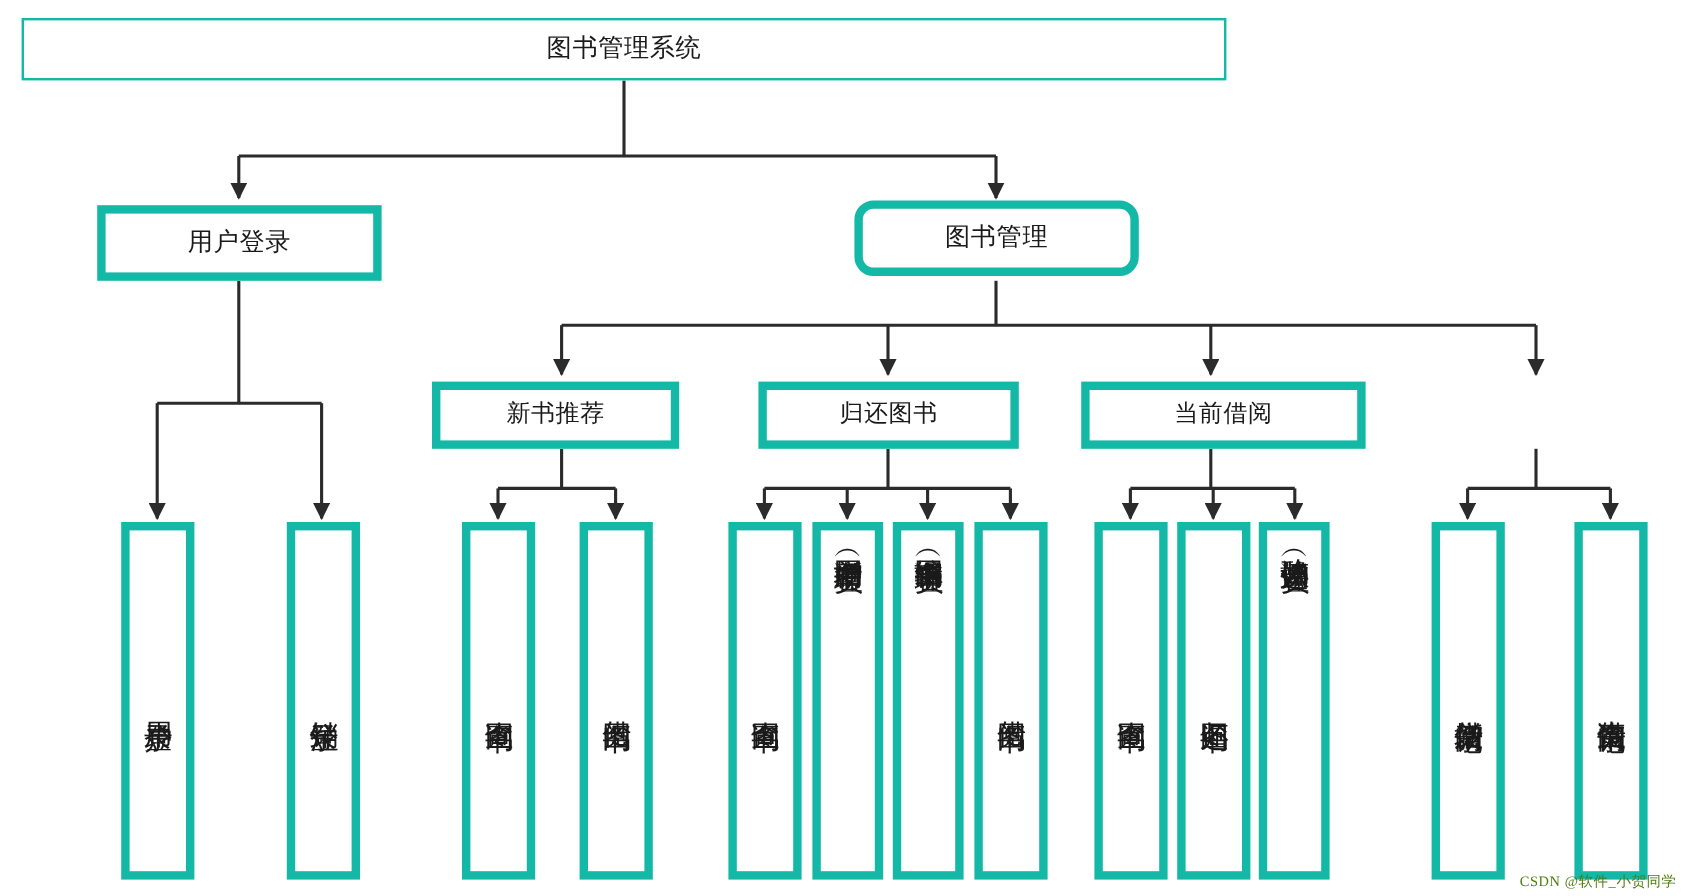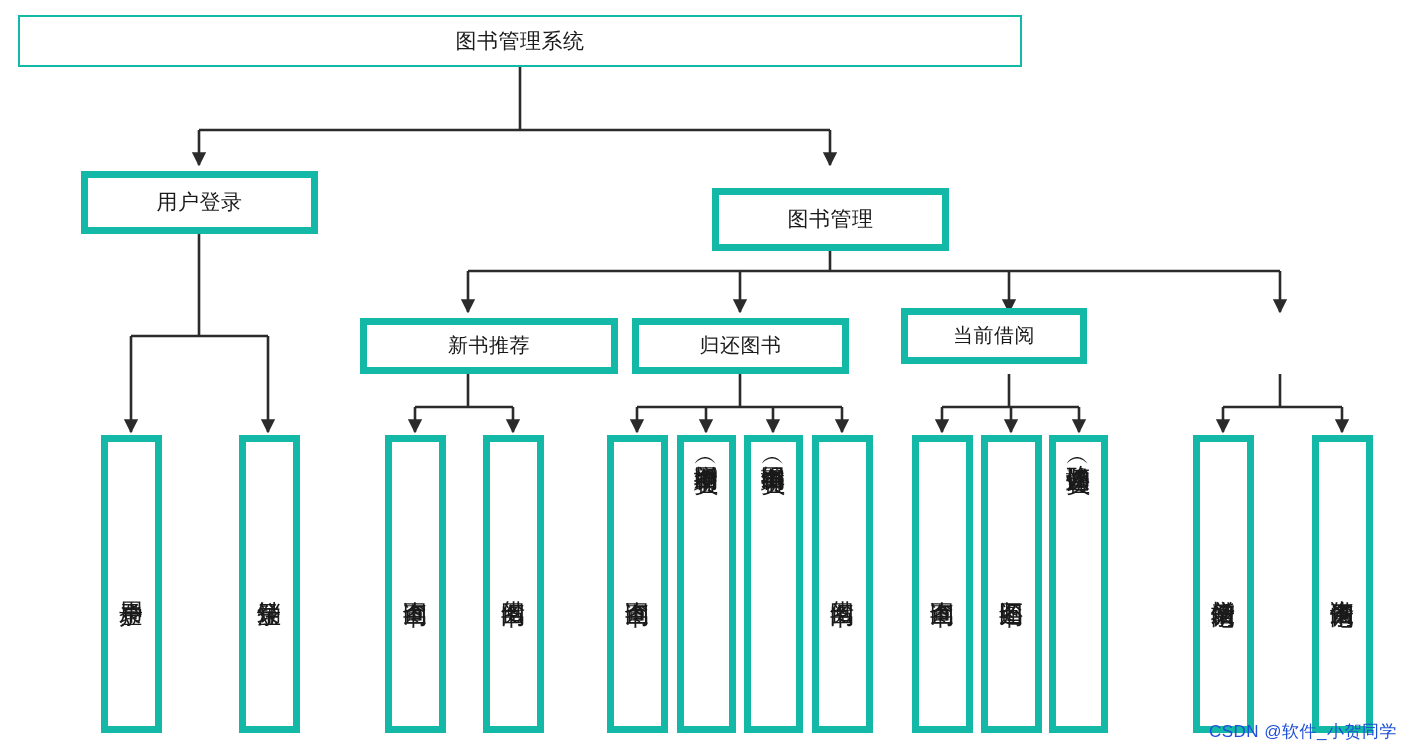--- a/index.html
+++ b/index.html
@@ -67,24 +67,25 @@
     white-space: nowrap;
   }
   .node.leaf.centered {
     align-items: center;
     padding-top: 0;
   }
   #watermark {
     position: absolute;
     right: 8px;
     bottom: 4px;
-    font-size: 17px;
-    color: #1d4ed8;
+    font-size: 12px;
+    color: #4d7c0f;
     white-space: nowrap;
     letter-spacing: 0.5px;
+    font-family: Liberation Serif, serif;
   }
 </style>
 </head>
 <body>
 
 <div id="canvas">
 
   <svg id="diagram-svg" viewBox="0 0 1405 747" xmlns="http://www.w3.org/2000/svg">
     <defs>
       <marker id="arrow" viewBox="0 0 10 10" refX="9" refY="5" markerWidth="5.5" markerHeight="5.5" orient="auto-start-reverse">
@@ -135,31 +136,31 @@
     </g>
   </svg>
 
   <div class="node root" style="left:18px; top:15px; width:1004px; height:52px;">
     <span class="node-label">图书管理系统</span>
   </div>
 
   <div class="node level2" style="left:81px; top:171px; width:237px; height:63px;">
     <span class="node-label">用户登录</span>
   </div>
-  <div class="node level2" style="left:712px; top:188px; width:237px; height:63px;">
+  <div class="node level2" style="left:712px; top:167px; width:237px; height:63px;border-radius:16px;">
     <span class="node-label">图书管理</span>
   </div>
 
-  <div class="node level3" style="left:360px; top:318px; width:258px; height:56px;">
+  <div class="node level3" style="left:360px; top:318px; width:206px; height:56px;">
     <span class="node-label">新书推荐</span>
   </div>
   <div class="node level3" style="left:632px; top:318px; width:217px; height:56px;">
     <span class="node-label">归还图书</span>
   </div>
-  <div class="node level3" style="left:901px; top:308px; width:186px; height:56px;">
+  <div class="node level3" style="left:901px; top:318px; width:237px; height:56px;">
     <span class="node-label">当前借阅</span>
   </div>
 
   <div class="node leaf centered" style="left:101px; top:435px; width:61px; height:298px;">
     <span class="node-label">用户登录</span>
   </div>
   <div class="node leaf centered" style="left:239px; top:435px; width:61px; height:298px;">
     <span class="node-label">注销登录</span>
   </div>
 

